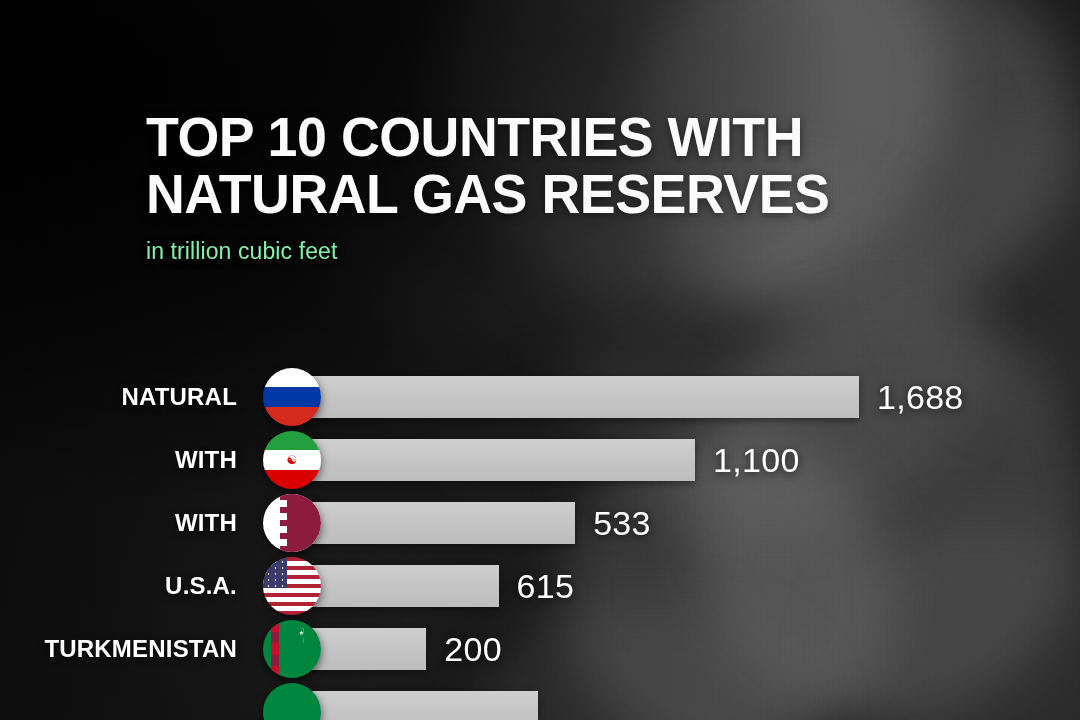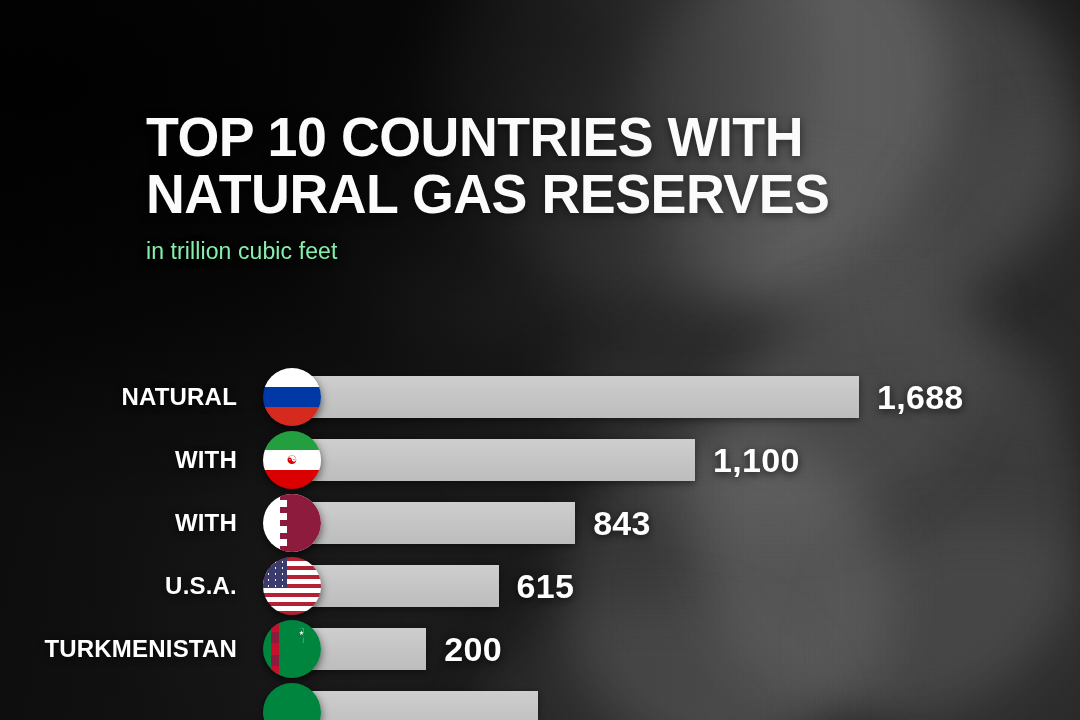--- a/index.html
+++ b/index.html
@@ -52,21 +52,21 @@
     letter-spacing:.2px;white-space:nowrap;
     text-shadow:0 2px 7px rgba(0,0,0,.65);
   }
   .r-bar{
     position:absolute;left:292px;top:0;height:42px;
     background:linear-gradient(180deg,#cecece 0%,#c4c4c4 55%,#bdbdbd 100%);
     box-shadow:0 2px 7px rgba(0,0,0,.45);
   }
   .r-value{
     position:absolute;top:0;height:42px;line-height:42px;
-    font-size:34px;font-weight:700;color:#fff;white-space:nowrap;
+    font-size:34px;font-weight:400;color:#fff;white-space:nowrap;
     letter-spacing:.3px;text-shadow:0 2px 9px rgba(0,0,0,.75);
   }
   .flag{
     position:absolute;left:263px;top:-8px;
     width:58px;height:58px;border-radius:50%;overflow:hidden;
     box-shadow:0 3px 9px rgba(0,0,0,.6);
   }
   .flag i{position:absolute;left:0;right:0;display:block;}
 
   
@@ -150,21 +150,21 @@
         <span class="r-value" style="left:713.0805687203792px">1,100</span>
       </div>
       <div class="row">
         <span class="r-label">WITH</span>
         <span class="r-bar" style="width:283.16409952606637px"></span>
         <span class="flag f-qa">
           <span class="white"></span>
           <span class="maroon"></span>
           <span class="serr"></span>
         </span>
-        <span class="r-value" style="left:593.1640995260664px">843</span>
+        <span class="r-value" style="left:593.1640995260664px">533</span>
       </div>
       <div class="row">
         <span class="r-label">U.S.A.</span>
         <span class="r-bar" style="width:206.5787914691943px"></span>
         <span class="flag f-usa">
           <span class="stripes"></span>
           <span class="canton"></span>
           <span class="stars"></span>
         </span>
         <span class="r-value" style="left:516.5787914691944px">615</span>

